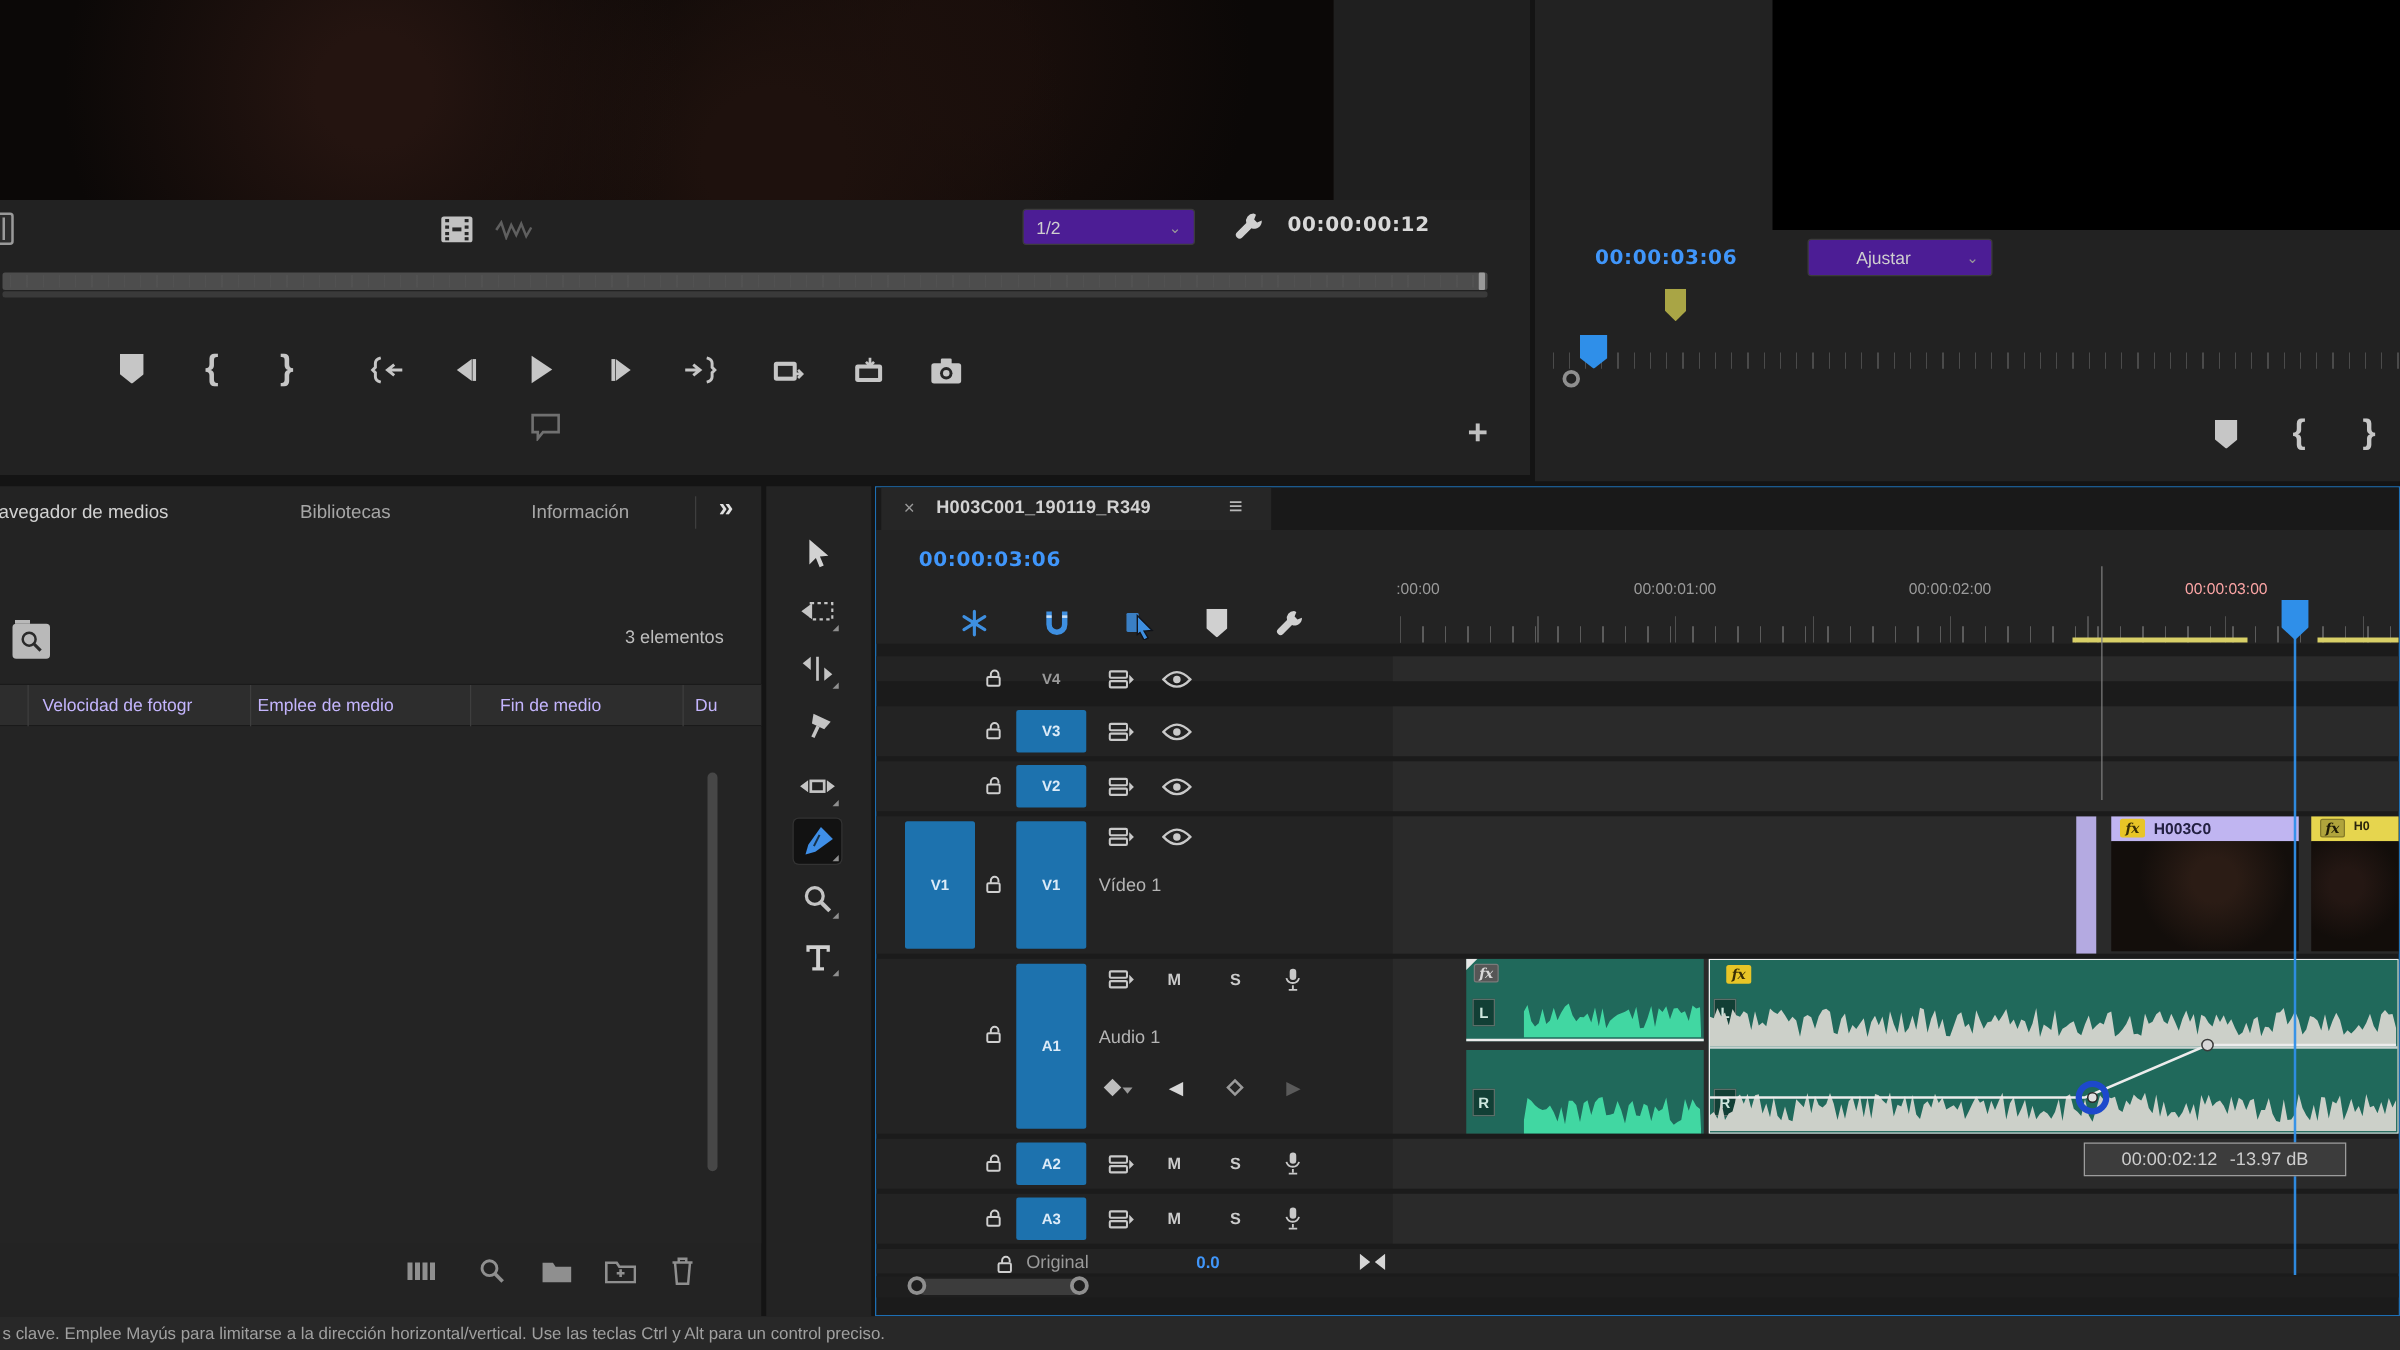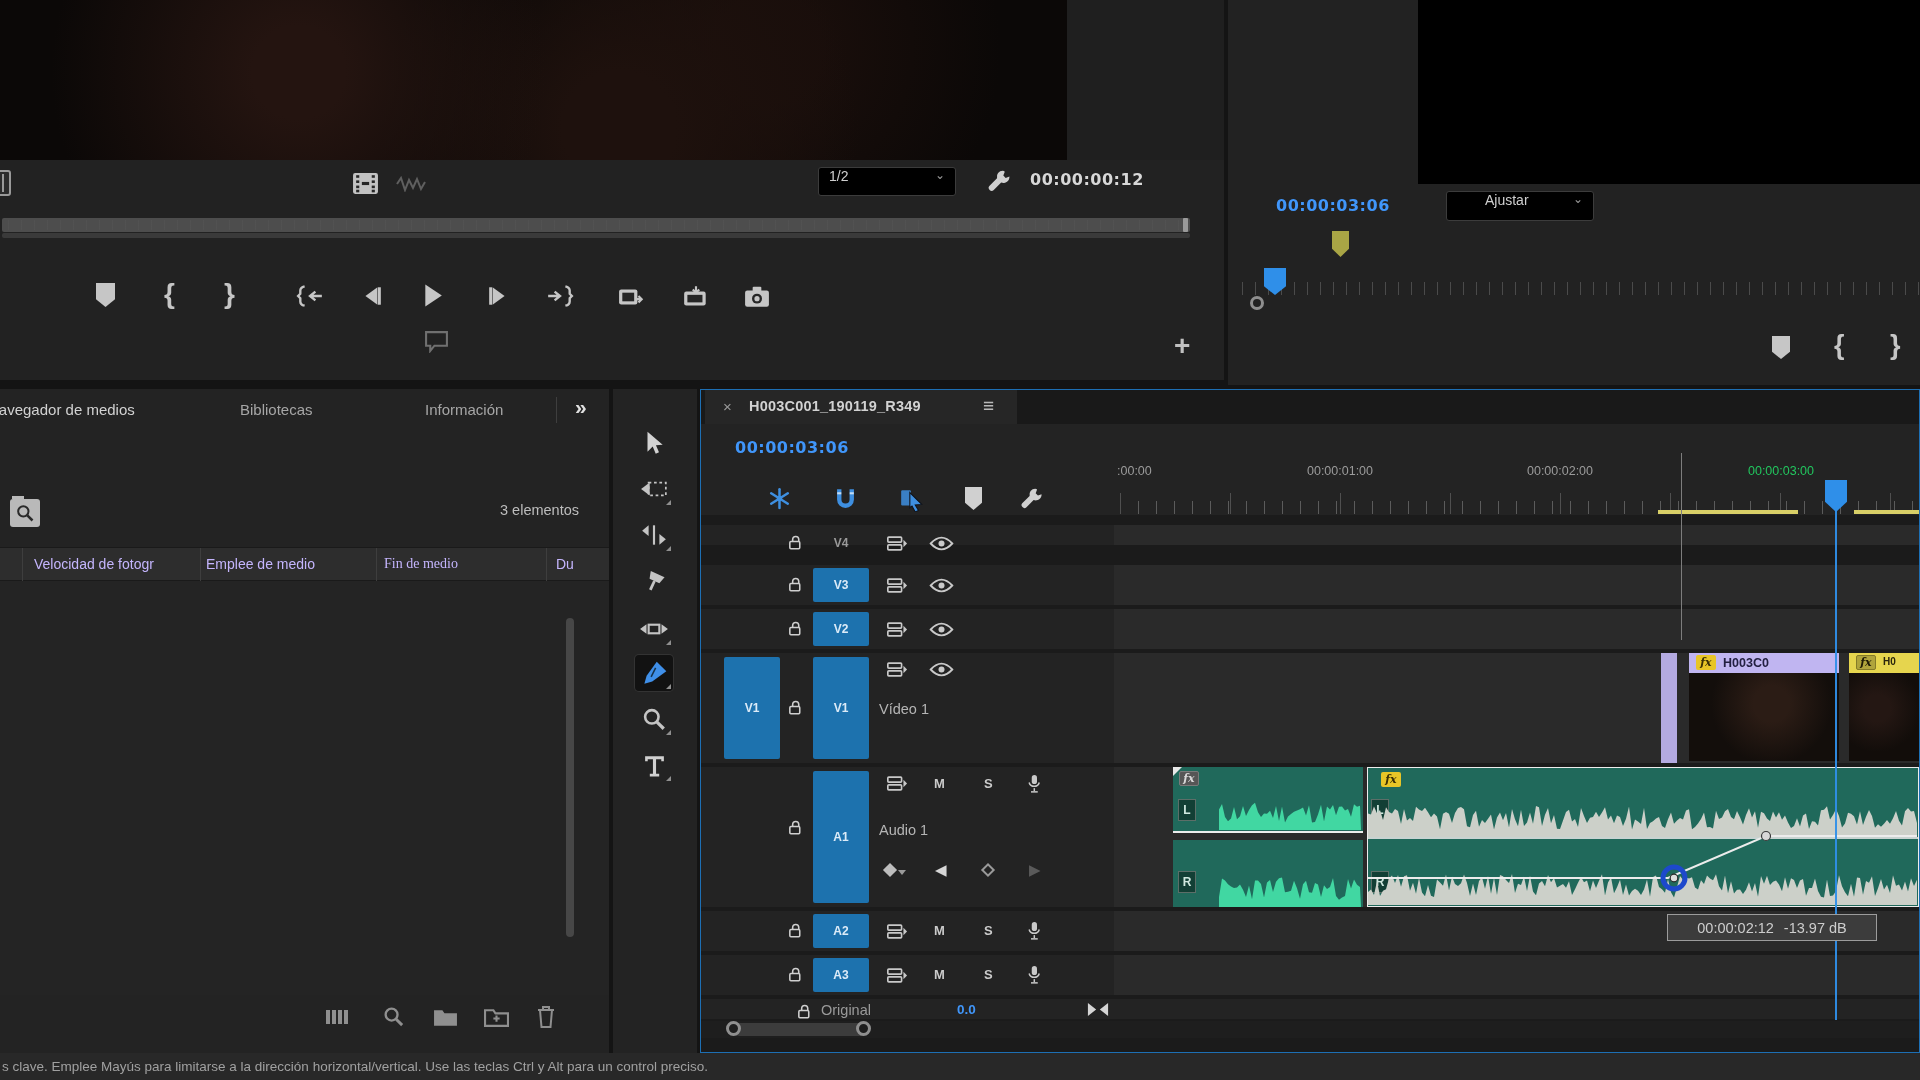--- a/index.html
+++ b/index.html
@@ -2,22 +2,22 @@
 <html><head>
 <meta charset="utf-8">
 <style>
   * { margin:0; padding:0; box-sizing:border-box; }
   html,body { background:#101010; }
   body { font-family:"Liberation Sans", sans-serif; }
   #app { position:relative; width:1920px; height:1080px; background:#141414; overflow:hidden; }
   .abs { position:absolute; }
   .panel { position:absolute; background:#232323; }
   .tc { font-weight:bold; font-size:16px; letter-spacing:.5px; color:#d8d8d8; font-family:"DejaVu Sans", sans-serif; }
-  .dropdown { background:#000000; border:1px solid #3c3c3c; border-radius:3px; color:#cfcfcf;
-              font-size:14px; display:flex; padding:0 10px; }
+  .dropdown { background:#4c1d95; border:1px solid #3c3c3c; border-radius:3px; color:#cfcfcf;
+              font-size:14px; display:flex; align-items:center; padding:0 10px; }
   .dropdown .chev { margin-left:auto; color:#9a9a9a; font-size:12px; }
   .icon { color:#c6c6c6; display:block; }
   .dim { color:#6a6a6a; }
   svg.ic { display:block; }
   
   .marker-shape { clip-path: polygon(0 0,100% 0,100% 68%,50% 100%,0 68%); }
   
   .ticks { background-image: repeating-linear-gradient(90deg,#5b5b5b 0 1px,transparent 1px 18px); }
   .ticks-fine { background-image: repeating-linear-gradient(90deg,#555 0 1px,transparent 1px 13px); }
   
@@ -299,21 +299,21 @@
         </svg>
     </div>
     <div class="abs" style="right:30px;top:113px;font-size:14.5px;color:#bdbdbd;">3 elementos</div>
 
     <div class="abs" style="left:0;top:158px;width:609px;height:34px;background:#2d2d2d;border-top:1px solid #1a1a1a;border-bottom:1px solid #1a1a1a;">
       <div class="vline" style="left:22px;top:0;height:34px;"></div>
       <div class="colhdr" style="left:34px;">Velocidad de fotogr</div>
       <div class="vline" style="left:200px;top:0;height:34px;"></div>
       <div class="colhdr" style="left:206px;">Emplee de medio</div>
       <div class="vline" style="left:376px;top:0;height:34px;"></div>
-      <div class="colhdr" style="left:384px;font-family:Liberation Serif, serif;">Fin de medio</div>
+      <div class="colhdr" style="left:400px;">Fin de medio</div>
       <div class="vline" style="left:546px;top:0;height:34px;"></div>
       <div class="colhdr" style="left:556px;">Du</div>
     </div>
     <div class="abs" style="left:0;top:192px;width:609px;height:414px;background:#242424;"></div>
     <div class="abs" style="left:566px;top:229px;width:8px;height:319px;background:#474747;border-radius:4px;"></div>
 
     <svg class="ic abs" style="left:325px;top:618px;color:#8f8f8f" width="26" height="20">
         <use href="#i-bars"></use>
       </svg>
     <svg class="ic abs" style="left:382px;top:616px;color:#8f8f8f" width="23" height="23">
@@ -396,21 +396,21 @@
         </svg>
       <div class="abs marker-shape" style="left:264px;top:63px;width:17px;height:23px;background:#d0d0d0;"></div>
       <svg class="ic abs" style="left:318px;top:62px;color:#d0d0d0" width="26" height="26">
           <use href="#i-wrench"></use>
         </svg>
 
       <div class="abs" style="left:413px;top:29px;width:805px;height:62px;overflow:hidden;">
         <div class="abs" style="left:3px;top:11px;font-size:12.5px;color:#9b9b9b;">:00:00</div>
         <div class="abs" style="left:226px;top:11px;font-size:12.5px;color:#9b9b9b;transform:translateX(-50%);">00:00:01:00</div>
         <div class="abs" style="left:446px;top:11px;font-size:12.5px;color:#9b9b9b;transform:translateX(-50%);">00:00:02:00</div>
-        <div class="abs" style="left:667px;top:11px;font-size:12.5px;color:#22c55e;transform:translateX(-50%);">00:00:03:00</div>
+        <div class="abs" style="left:667px;top:11px;font-size:12.5px;color:#fca5a5;transform:translateX(-50%);">00:00:03:00</div>
         <div class="abs ticks" style="left:6px;top:48px;width:799px;height:13px;"></div>
         <div class="abs" style="left:6px;top:40px;width:799px;height:21px;background-image:repeating-linear-gradient(90deg,#4f4f4f 0 1px,transparent 1px 110px);"></div>
         <div class="abs" style="left: 544px; top: 57px; width: 140px; height: 4px; background-color: rgb(216, 207, 103);"></div>
         <div class="abs" style="left: 740px; top: 57px; width: 65px; height: 4px; background-color: rgb(216, 207, 103);"></div>
       </div>
     </div>
 
     <div class="abs" style="left:980px;top:63px;width:1px;height:187px;background:#7d7d7d;z-index:4;"></div>
 
     <div class="trow" style="top:135px;height:20px;">

